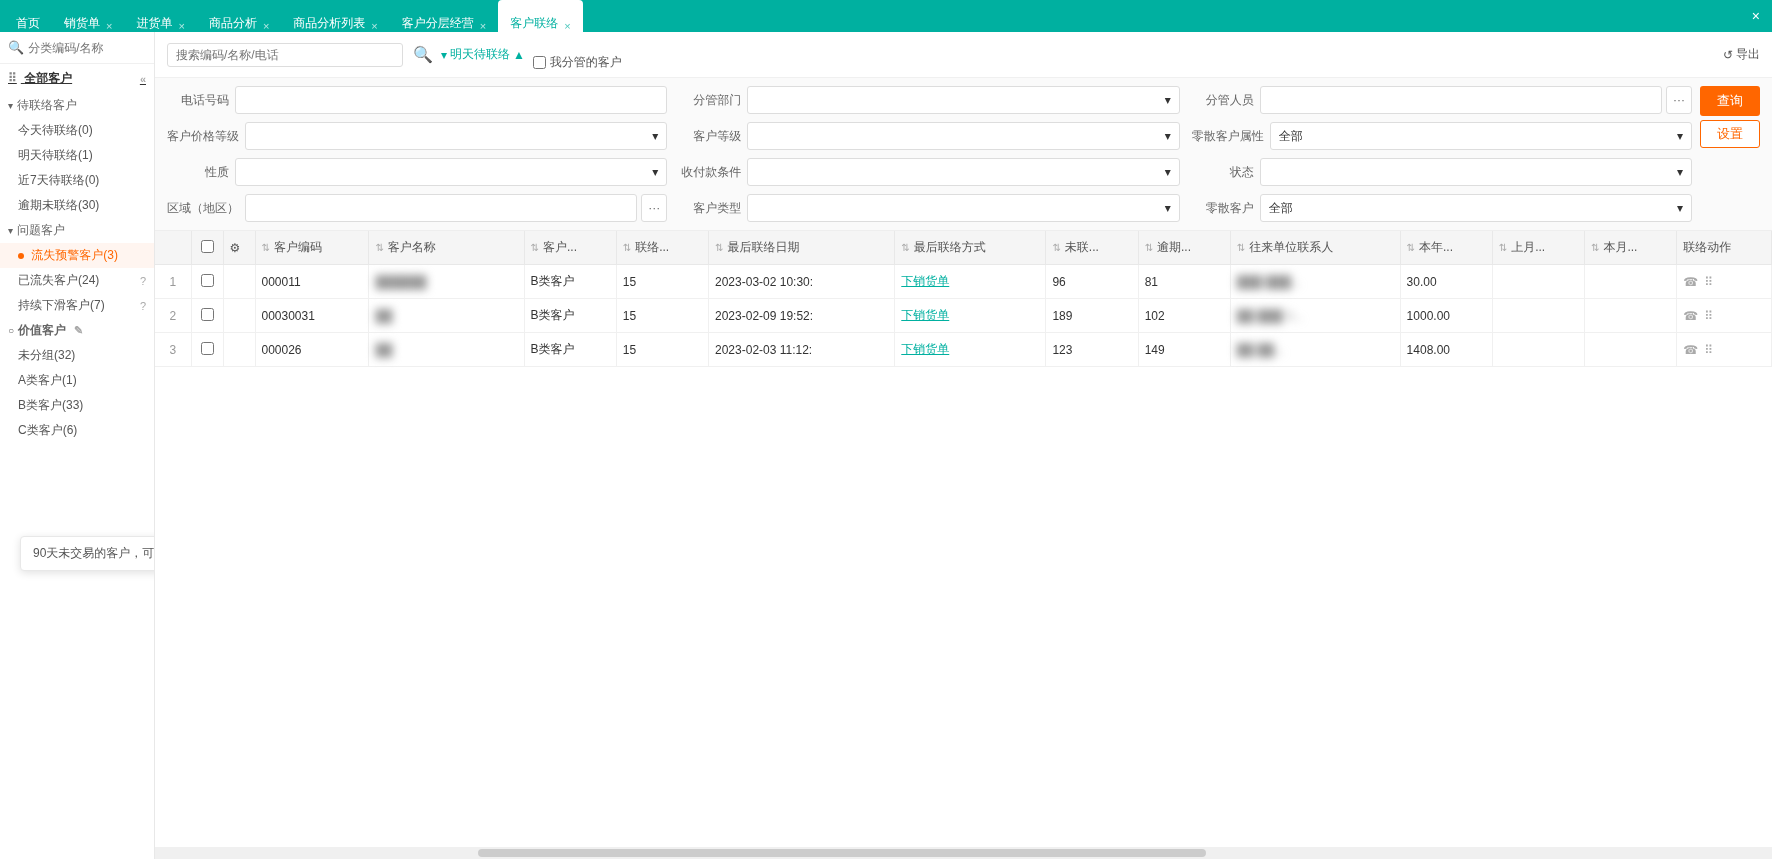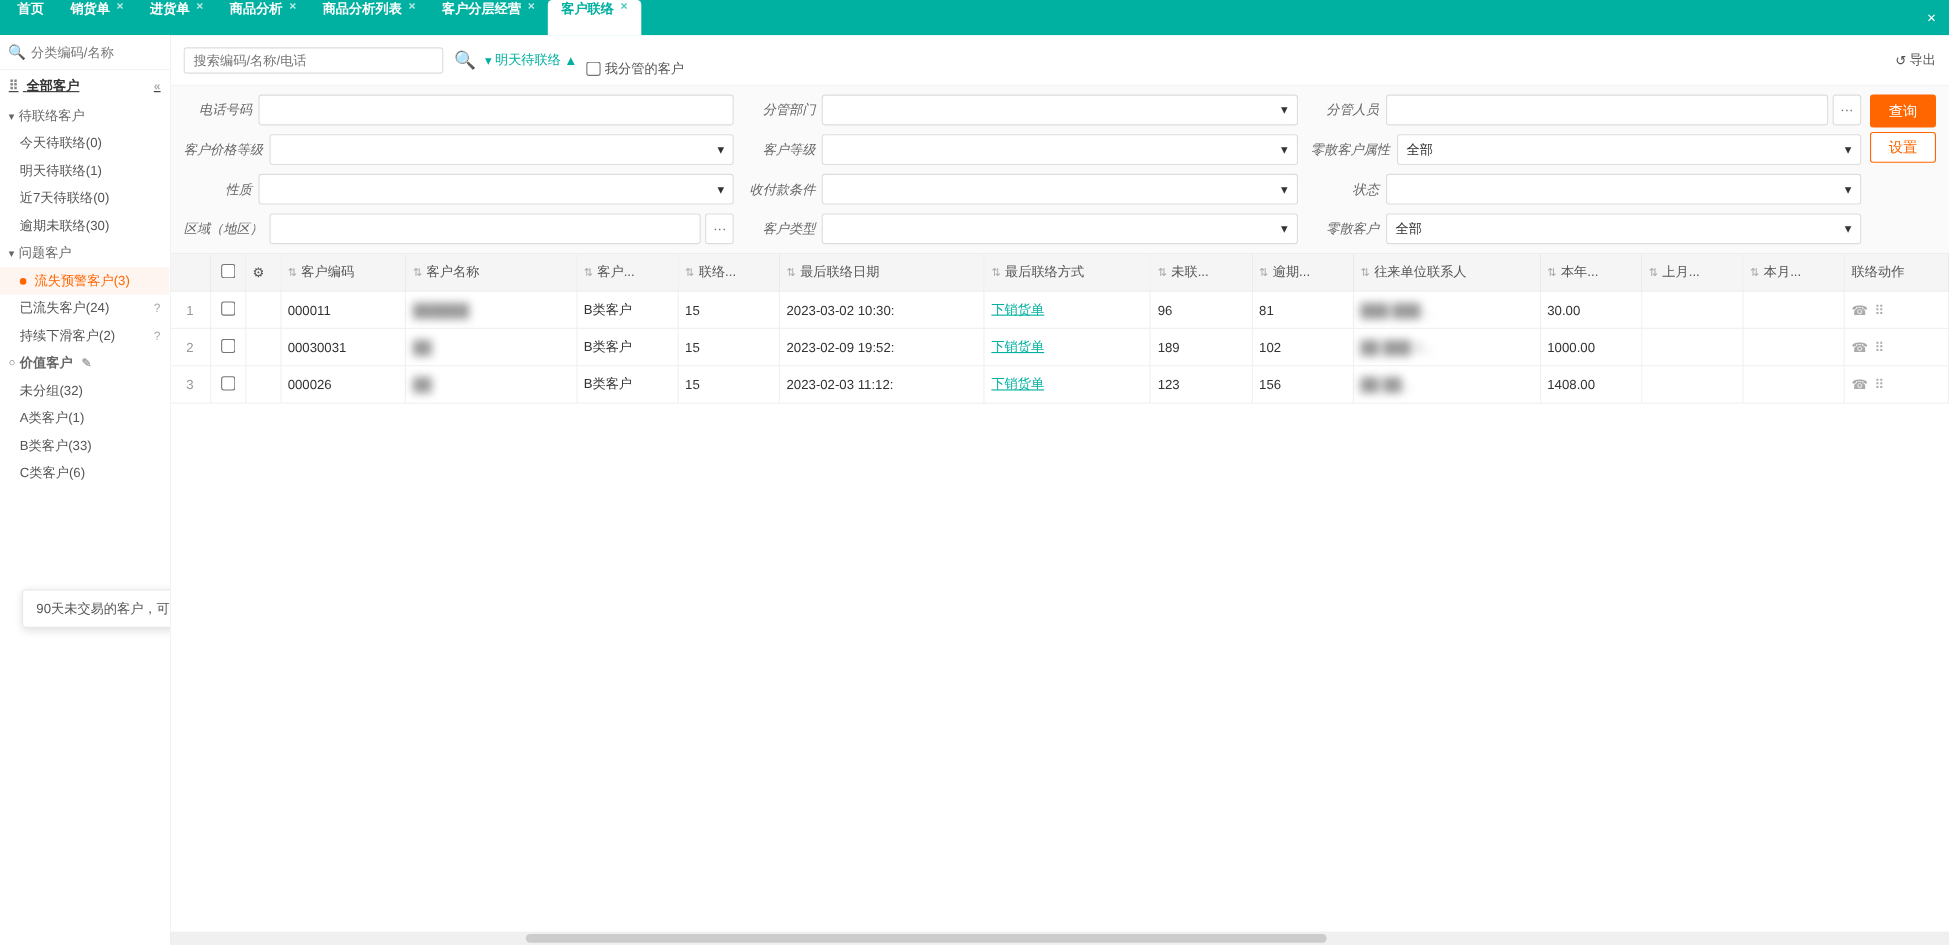--- a/index.html
+++ b/index.html
@@ -8,29 +8,28 @@
     
     .tab-bar {
       display: flex;
       align-items: center;
       background: #00b0a0;
       height: 32px;
       padding: 0 4px;
     }
     .tab-item {
       display: flex;
-      align-items: flex-start;
+      align-items: flex-end;
       padding: 0 12px;
       height: 100%;
       color: #fff;
       cursor: pointer;
       white-space: nowrap;
       font-size: 13px;
       gap: 6px;
-      font-weight: bold;
     }
     .tab-item.active {
       background: #fff;
       color: #00b0a0;
       border-radius: 4px 4px 0 0;
     }
     .tab-item .tab-close {
       font-size: 11px;
       opacity: 0.7;
     }
@@ -335,21 +334,20 @@
       display: flex;
       align-items: center;
       gap: 6px;
     }
     .grid-field label {
       color: #666;
       white-space: nowrap;
       font-size: 12px;
       min-width: 62px;
       text-align: right;
-      font-style: italic;
     }
     .grid-field .field-input {
       flex: 1;
       border: 1px solid #ddd;
       border-radius: 3px;
       padding: 4px 8px;
       font-size: 12px;
       color: #333;
       outline: none;
       height: 28px;
@@ -472,21 +470,21 @@
       <span>
         <span class="item-icon"></span>
         <span>流失预警客户(3)</span>
       </span>
     </div>
     <div class="sidebar-item">
       <span>已流失客户(24)</span>
       <span style="color:#aaa; font-size:11px;">?</span>
     </div>
     <div class="sidebar-item">
-      <span>持续下滑客户(2)</span>
+      <span>持续下滑客户(7)</span>
       <span style="color:#aaa; font-size:11px;">?</span>
     </div>
 
     <div class="sidebar-group-title">
       <span class="arrow">○</span>
       <span>价值客户</span>
       <span style="margin-left:4px; color:#aaa; font-size:11px;">✎</span>
     </div>
     <div class="sidebar-item">
       <span>未分组(32)</span>
@@ -756,21 +754,21 @@
       <td class="col-index">3</td>
       <td class="col-checkbox"><input type="checkbox" style=""></td>
       <td></td>
       <td>000026</td>
       <td><span class="blurred">██</span></td>
       <td>B类客户</td>
       <td>15</td>
       <td>2023-02-03 11:12:</td>
       <td><span class="link-text">下销货单</span></td>
       <td>123</td>
-      <td>156</td>
+      <td>149</td>
       <td><span class="blurred">██ ██...</span></td>
       <td>1408.00</td>
       <td></td>
       <td></td>
       <td>
         <div class="action-icons">
           <span title="联络">☎</span>
           <span title="更多">⠿</span>
         </div>
       </td>

